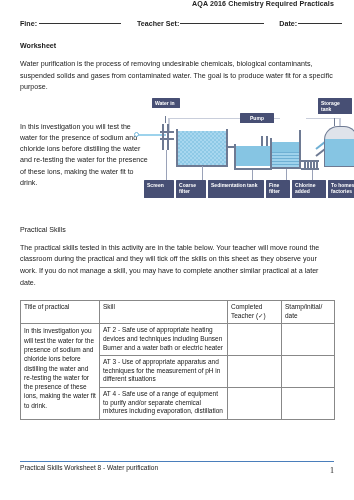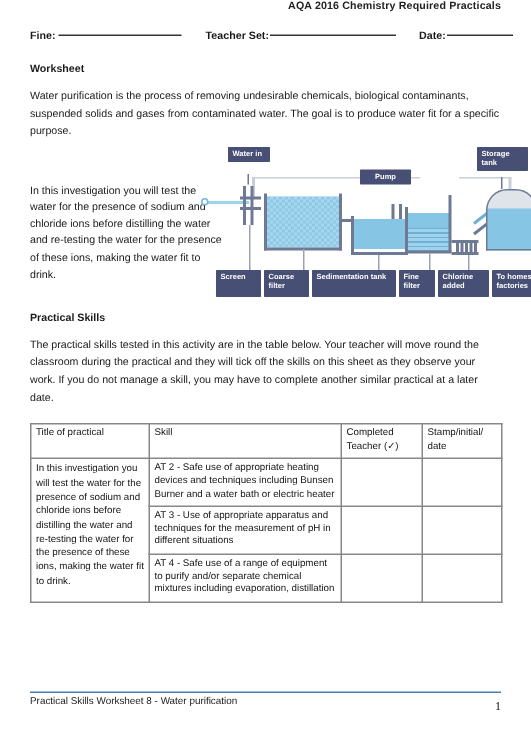--- a/index.html
+++ b/index.html
@@ -86,21 +86,21 @@
     background-size:4px 4px;
     background-position:0 0, 2px 2px;
   }
   .hatch {
     position:absolute;
     background-color:#8ec9e6;
     background-image:repeating-linear-gradient(0deg,#6fb0d4 0 1px, #9fd2ec 1px 3px);
   }
 
   
-  .ps-head { font-size:7.1px; font-weight:700; }
+  .ps-head { font-size:7.1px; font-weight:400; margin-top:18px; }
   .ps-para { font-size:7.1px; line-height:11.6px; margin-top:9px; }
 
   
   table.skills {
     width:314px; border-collapse:collapse; margin-top:11px;
     table-layout:fixed;
   }
   table.skills td, table.skills th {
     border:1px solid #888;
     font-size:6.5px;

